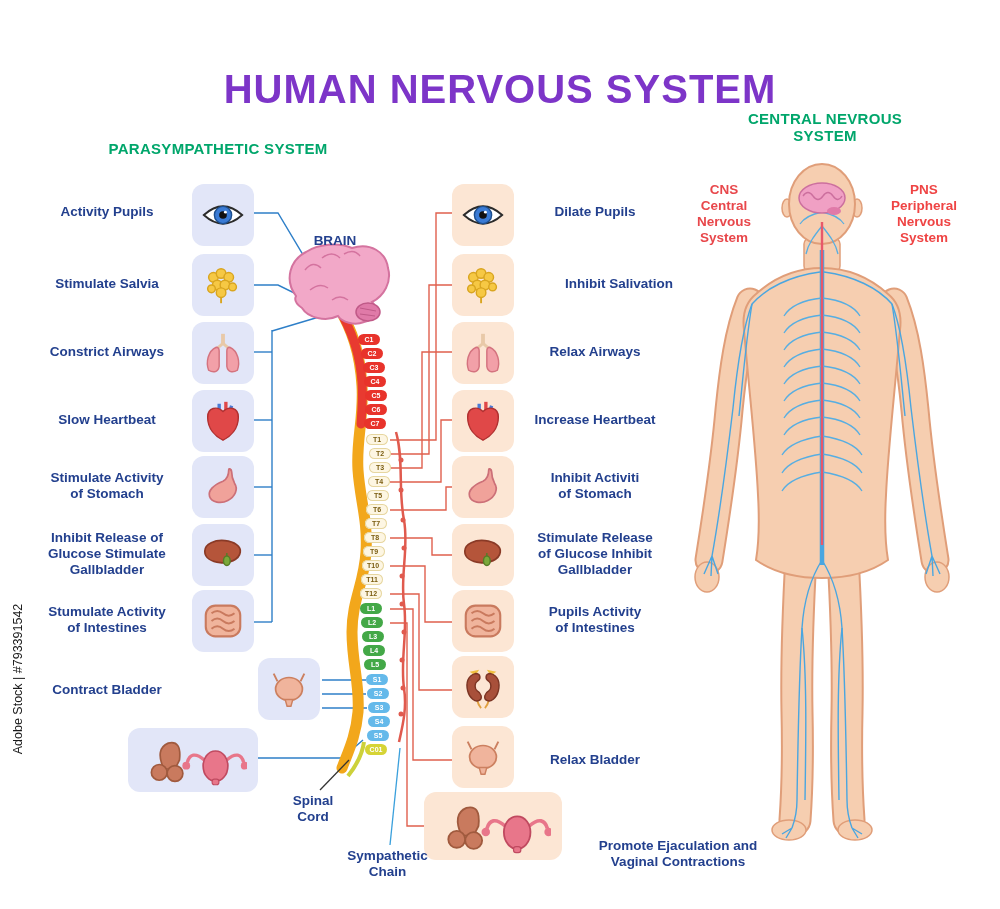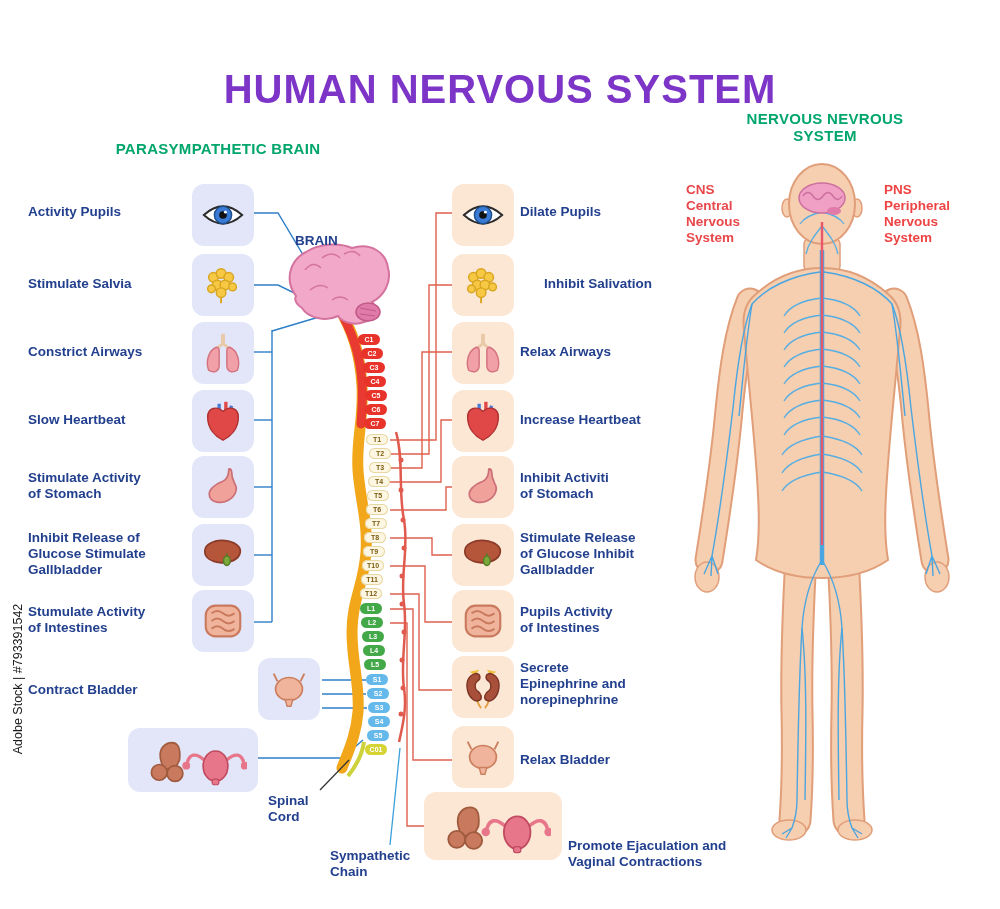--- a/index.html
+++ b/index.html
@@ -3,21 +3,21 @@
 <meta charset="utf-8">
 <style>
   html,body{margin:0;padding:0;background:#fff;}
   .canvas{position:relative;width:1000px;height:909px;background:#ffffff;overflow:hidden;
           font-family:"Liberation Sans",sans-serif;}
   svg.layer{position:absolute;left:0;top:0;z-index:1;}
   .title{position:absolute;left:0;top:40px;width:1000px;text-align:center;z-index:4;
          font-size:40px;font-weight:800;color:#7d35c8;letter-spacing:1px;}
   .sec-header{position:absolute;z-index:4;text-align:center;font-size:15px;font-weight:bold;
               color:#00a66b;letter-spacing:.3px;}
-  .label{position:absolute;z-index:4;font-size:13.5px;font-weight:bold;
+  .label{position:absolute;z-index:4;text-align:center;font-size:13.5px;font-weight:bold;
          color:#23408e;line-height:16px;}
   .pre{white-space:pre-line;}
   .red-text{color:#e8474b;}
   .blue-text{color:#ef4444;}
   .icon-box{position:absolute;z-index:3;width:62px;height:62px;border-radius:12px;
             display:flex;align-items:center;justify-content:center;}
   .icon-box.left{background:#e2e6f8;}
   .icon-box.mid{background:#fce6d4;}
   .icon{width:46px;height:46px;}
   .pill{position:absolute;z-index:5;width:22px;height:11px;border-radius:6px;text-align:center;
@@ -234,22 +234,22 @@
 
       <path d="M 320,790 L 349,760" stroke="#333" stroke-width="1.3"></path>
       <path d="M 390,845 L 400,748" stroke="#3aa0dc" stroke-width="1.3"></path>
     </g>
   </svg>
 
   <div class="watermark">Adobe Stock | #793391542</div>
 
   <h1 class="title">HUMAN NERVOUS SYSTEM</h1>
 
-  <div class="sec-header" style="left:58px;top:140px;width:320px">PARASYMPATHETIC BRAIN</div>
-  <div class="sec-header pre" style="left:720px;top:110px;width:210px">NERVOUS NEVROUS
+  <div class="sec-header" style="left:58px;top:140px;width:320px">PARASYMPATHETIC SYSTEM</div>
+  <div class="sec-header pre" style="left:720px;top:110px;width:210px">CENTRAL NEVROUS
 SYSTEM</div>
 
   <div class="label pre red-text" style="left:686px;top:182px;width:76px">CNS
 Central
 Nervous
 System</div>
   <div class="label pre blue-text" style="left:884px;top:182px;width:80px">PNS
 Peripheral
 Nervous
 System</div>
@@ -277,23 +277,20 @@
   <div class="label pre" style="left:544px;top:276px;width:150px">Inhibit Salivation</div>
   <div class="label pre" style="left:520px;top:344px;width:150px">Relax Airways</div>
   <div class="label pre" style="left:520px;top:412px;width:150px">Increase Heartbeat</div>
   <div class="label pre" style="left:520px;top:470px;width:150px">Inhibit Activiti
 of Stomach</div>
   <div class="label pre" style="left:520px;top:530px;width:150px">Stimulate Release
 of Glucose Inhibit
 Gallbladder</div>
   <div class="label pre" style="left:520px;top:604px;width:150px">Pupils Activity
 of Intestines</div>
-  <div class="label pre" style="left:520px;top:660px;width:150px">Secrete
-Epinephrine and
-norepinephrine</div>
   <div class="label pre" style="left:520px;top:752px;width:150px">Relax Bladder</div>
   <div class="label pre" style="left:568px;top:838px;width:220px">Promote Ejaculation and
 Vaginal Contractions</div>
 
   <div class="icon-box left" style="left:192px;top:184px">
       <svg class="icon" viewBox="0 0 48 48">
         <use href="#sym-eye"></use>
       </svg>
     </div>
   <div class="icon-box left" style="left:192px;top:254px">

